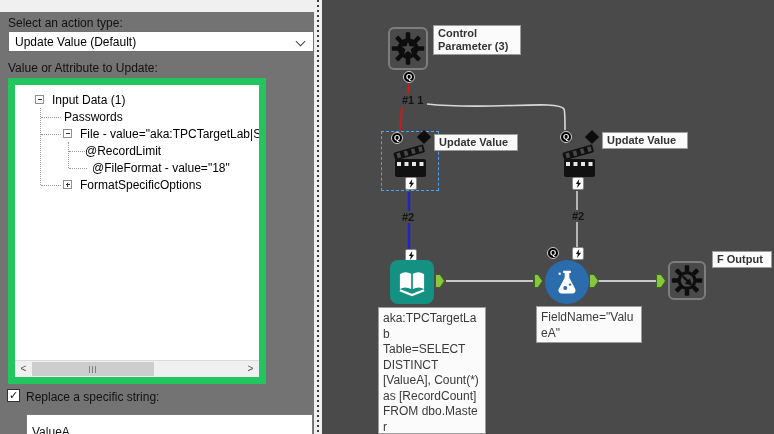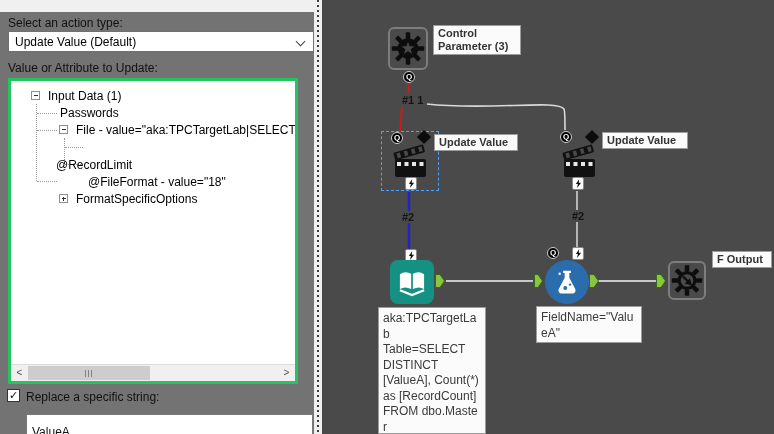--- a/index.html
+++ b/index.html
@@ -7,22 +7,22 @@
   body { font-family:"Liberation Sans", sans-serif; font-size:12px; color:#000;
          background:#f0f0f0; position:relative; overflow:hidden; }
 
   
   .panel { position:absolute; left:0; top:12px; width:314px; height:434px; background:#737373; }
   .lbl { position:absolute; left:8px; font-size:12px; color:#111; white-space:nowrap; }
   .combo { position:absolute; left:8px; top:19px; width:306px; height:21px; background:#fff;
            border:1px solid #707070; display:flex; align-items:center; padding:0 22px 0 6px; }
   .combo-chevron { position:absolute; right:9px; top:6px; width:7px; height:7px;
            border-right:1.6px solid #444; border-bottom:1.6px solid #444; transform:rotate(45deg); }
-  .treebox { position:absolute; left:8px; top:66px; width:290px; height:306px; background:#fff;
-           border:3px solid #22c55e; overflow:hidden; }
+  .treebox { position:absolute; left:8px; top:66px; width:258px; height:306px; background:#fff;
+           border:7px solid #22c55e; overflow:hidden; }
   .tree { position:absolute; left:0; top:6px; width:100%; }
   .trow { height:17px; display:flex; align-items:center; white-space:nowrap; }
   .toggle { width:9px; height:9px; background:#fff; border:1px solid #8f8f8f; flex:0 0 9px;
             position:relative; margin-right:8px; }
   .toggle::before, .toggle.plus::after { content:""; position:absolute; background:#333; }
   .toggle::before { left:1.5px; top:3px; width:4px; height:1px; }
   .toggle.plus::after { left:3px; top:1.5px; width:1px; height:4px; }
   .tline { position:absolute; border-left:1px dotted #9a9a9a; width:0; }
   .tstub { position:absolute; border-top:1px dotted #9a9a9a; height:0; }
 
@@ -97,21 +97,21 @@
         <span class="toggle"></span>
         <span>Input Data (1)</span>
       </div>
       <div class="trow" style="padding-left:49px;">
         <span>Passwords</span>
       </div>
       <div class="trow" style="padding-left:48px;">
         <span class="toggle"></span>
         <span>File - value="aka:TPCTargetLab|SELECT DISTINCT [Va</span>
       </div>
-      <div class="trow" style="padding-left:45px;margin-top:18px;">
+      <div class="trow" style="padding-left:70px;">
         <span>@RecordLimit</span>
       </div>
       <div class="trow" style="padding-left:77px;">
         <span>@FileFormat - value="18"</span>
       </div>
       <div class="trow" style="padding-left:48px;">
         <span class="toggle plus"></span>
         <span>FormatSpecificOptions</span>
       </div>
     </div>

